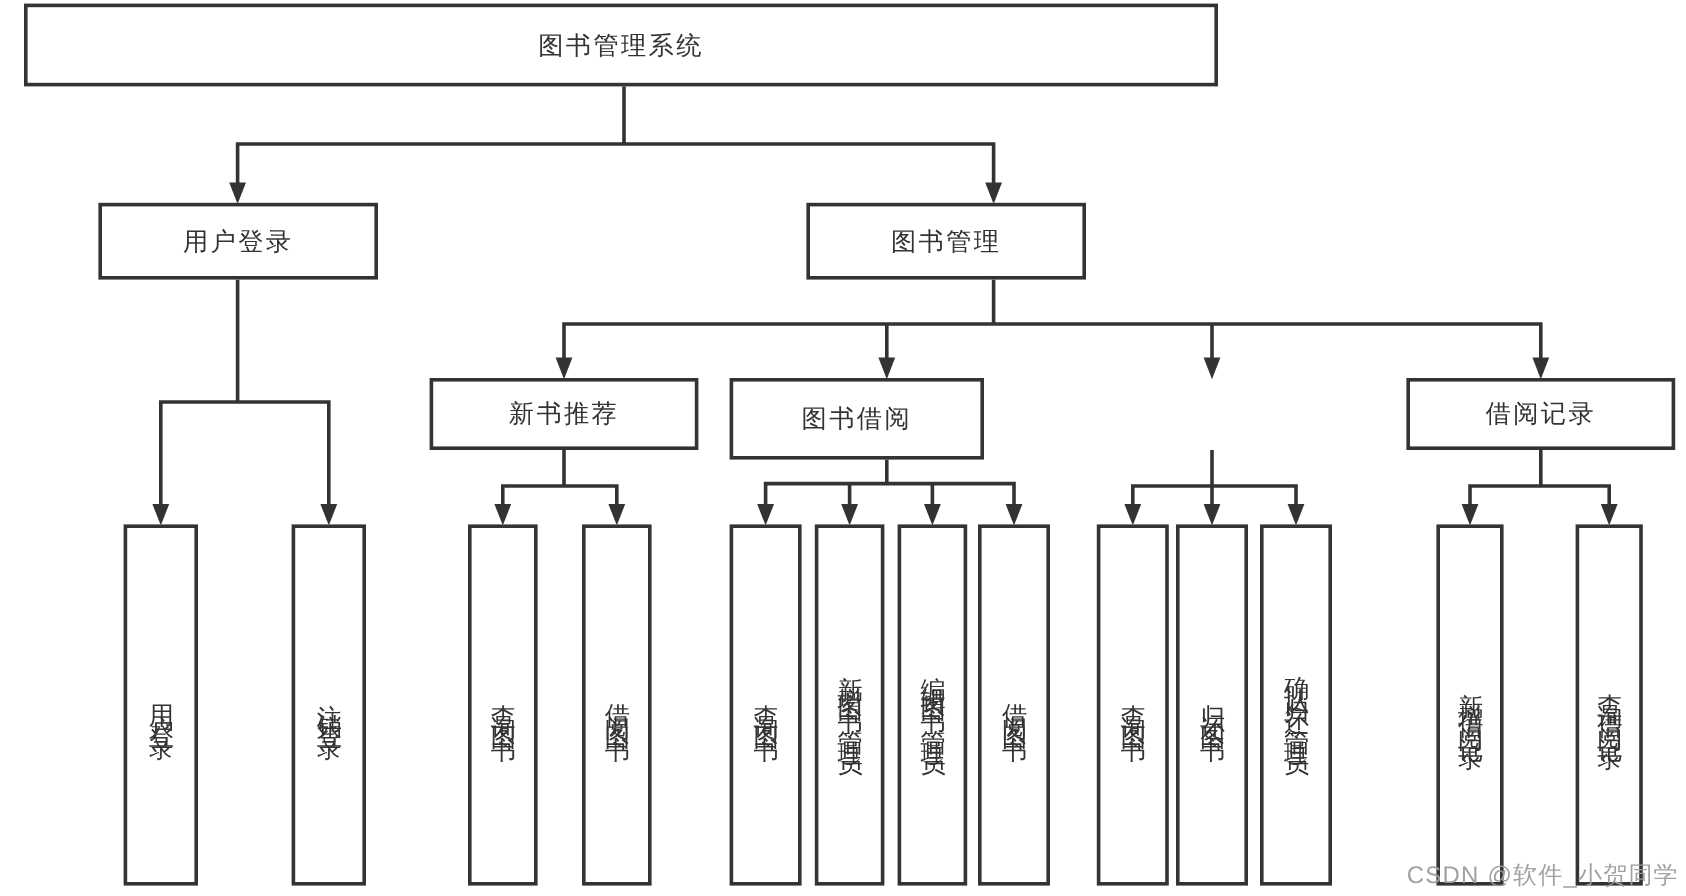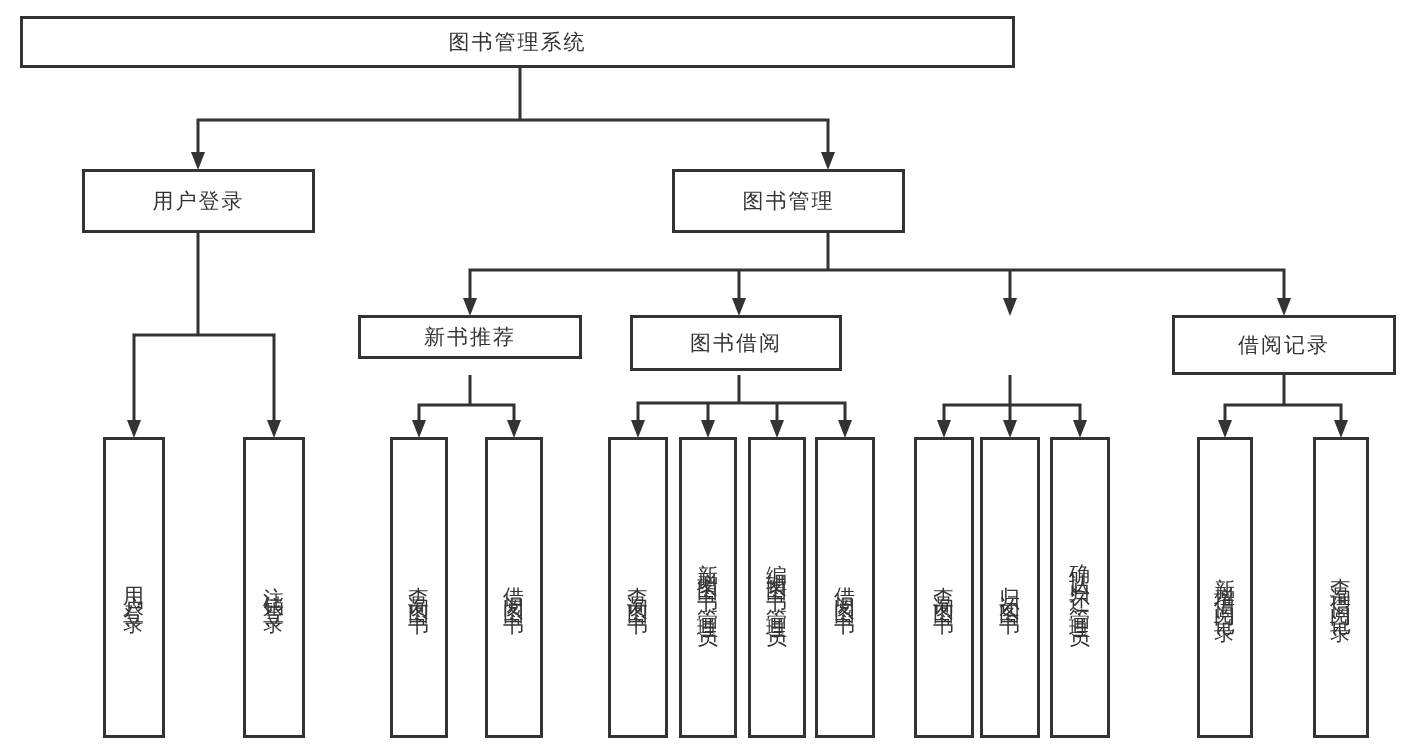--- a/index.html
+++ b/index.html
@@ -77,41 +77,42 @@
       <polygon points="1073,420 1087,420 1080,438"></polygon>
     </g>
 
     <g>
       <path d="M1284 375 V405 M1223.5 405 H1342.5 M1225 405 V422 M1341 405 V422"></path>
       <polygon points="1218,420 1232,420 1225,438"></polygon>
       <polygon points="1334,420 1348,420 1341,438"></polygon>
     </g>
   </svg>
 
-  <div class="box hbox" style="left:20px;top:16px;width:995px;height:52px">图书管理系统</div>
+  <div class="box hbox" style="left:20px;top:3px;width:995px;height:69px">图书管理系统</div>
 
   <div class="box hbox" style="left:82px;top:169px;width:233px;height:64px">用户登录</div>
   <div class="box hbox" style="left:672px;top:169px;width:233px;height:64px">图书管理</div>
 
-  <div class="box hbox" style="left:358px;top:315px;width:224px;height:44px">新书推荐</div>
-  <div class="box hbox" style="left:630px;top:315px;width:212px;height:56px">图书借阅</div>
+  <div class="box hbox" style="left:358px;top:315px;width:224px;height:60px">新书推荐</div>
+  <div class="box hbox" style="left:608px;top:315px;width:212px;height:68px">图书借阅</div>
   <div class="box hbox" style="left:1172px;top:315px;width:224px;height:60px">借阅记录</div>
 
   <div class="box vbox" style="left:103px;width:62px">用户登录</div>
   <div class="box vbox" style="left:243px;width:62px">注销登录</div>
 
   <div class="box vbox" style="left:390px;width:58px">查询图书</div>
   <div class="box vbox" style="left:485px;width:58px">借阅图书</div>
 
   <div class="box vbox" style="left:608px;width:60px">查询图书</div>
   <div class="box vbox" style="left:679px;width:58px">新增图书（管理员）</div>
   <div class="box vbox" style="left:748px;width:58px">编辑图书（管理员）</div>
   <div class="box vbox" style="left:815px;width:60px">借阅图书</div>
 
   <div class="box vbox" style="left:914px;width:60px">查询图书</div>
   <div class="box vbox" style="left:980px;width:60px">归还图书</div>
   <div class="box vbox" style="left:1050px;width:60px">确认归还（管理员）</div>
 
   <div class="box vbox" style="left:1197px;width:56px">新增借阅记录</div>
   <div class="box vbox" style="left:1313px;width:56px">查询借阅记录</div>
 
+  <div class="watermark">CSDN @软件_小贺同学</div>
 
 </div>
 
 </body></html>

